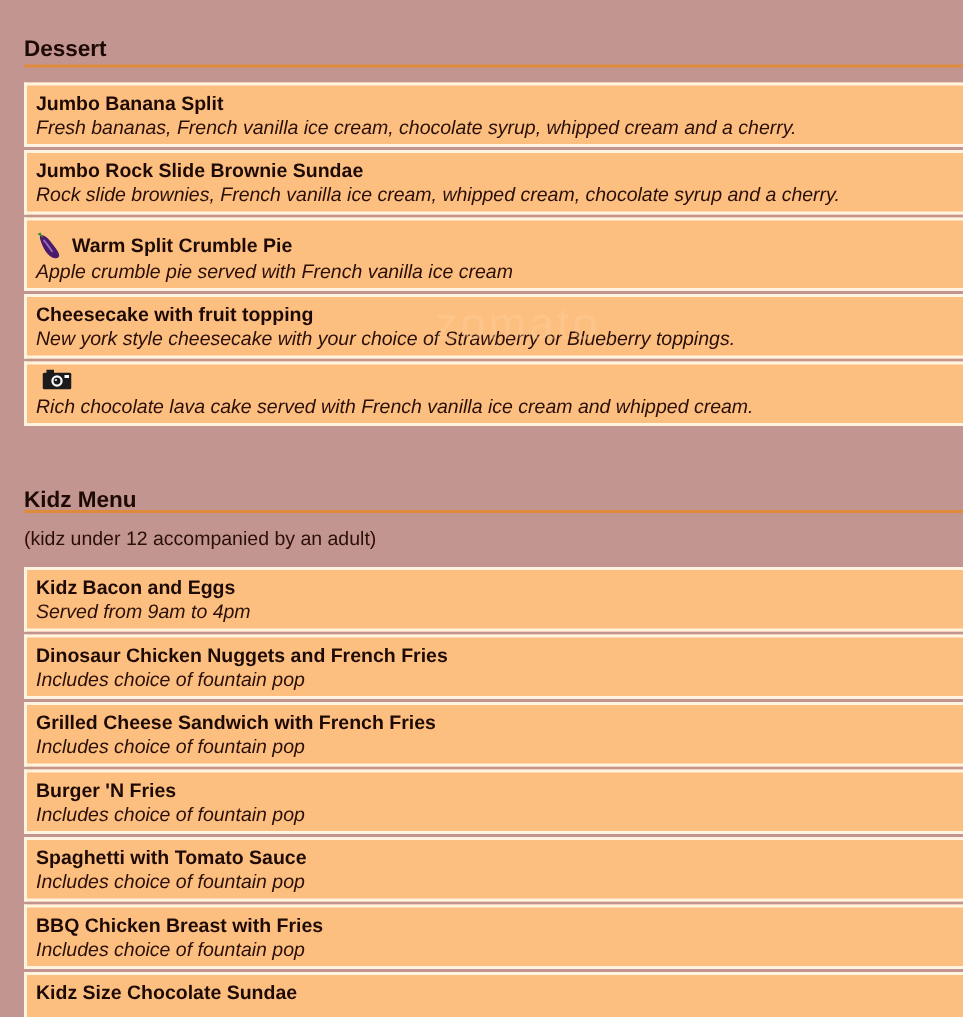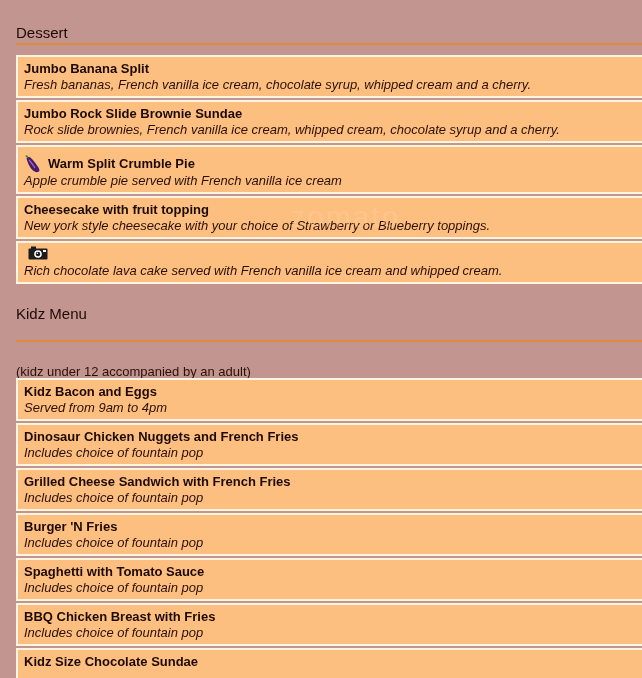--- a/index.html
+++ b/index.html
@@ -16,36 +16,36 @@
       position: relative;
     }
     .page {
       position: absolute;
       left: 16px;
       top: 0;
       width: 640px;
     }
     .section-title {
       font-size: 15px;
-      font-weight: normal;
+      font-weight: bold;
       color: #1e0a05;
       margin: 0;
       padding: 0;
       height: 19px;
       line-height: 19px;
     }
     .section-rule {
       height: 2px;
       background: #e08a3c;
       margin-top: 2px;
     }
     .section-note {
       font-size: 13px;
       color: #2a0f08;
-      margin-top: 19px;
+      margin-top: 6px;
       height: 16px;
       line-height: 16px;
     }
     .menu-list {
       list-style: none;
       margin: 0;
       padding: 0;
     }
     .menu-item {
       background: #fdbf80;
@@ -89,21 +89,21 @@
       display: inline-block;
       width: 20px;
       height: 14px;
       margin-left: 4px;
       position: relative;
       top: -3px;
     }
     #dessert-title { position: absolute; top: 23px; }
     #dessert-rule { position: absolute; top: 41px; left: 0; width: 640px; }
     #dessert-list { position: absolute; top: 55px; left: 0; width: 628px; }
-    #kidz-title { position: absolute; top: 304px; }
+    #kidz-title { position: absolute; top: 324px; }
     #kidz-rule { position: absolute; top: 338px; left: 0; width: 640px; }
     #kidz-note { position: absolute; top: 345px; }
     #kidz-list { position: absolute; top: 378px; left: 0; width: 628px; }
     .watermark {
       position: absolute;
       left: 290px;
       top: 200px;
       font-size: 30px;
       color: rgba(255, 210, 160, 0.35);
       letter-spacing: 2px;

